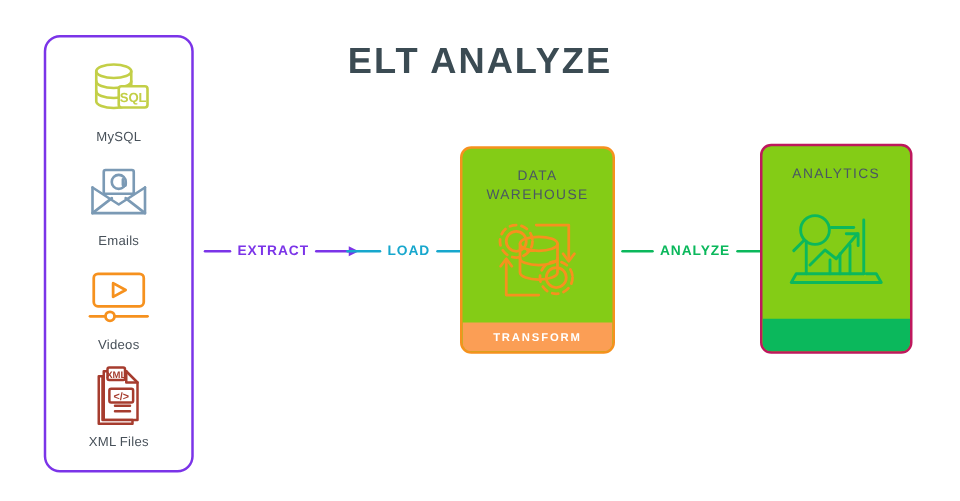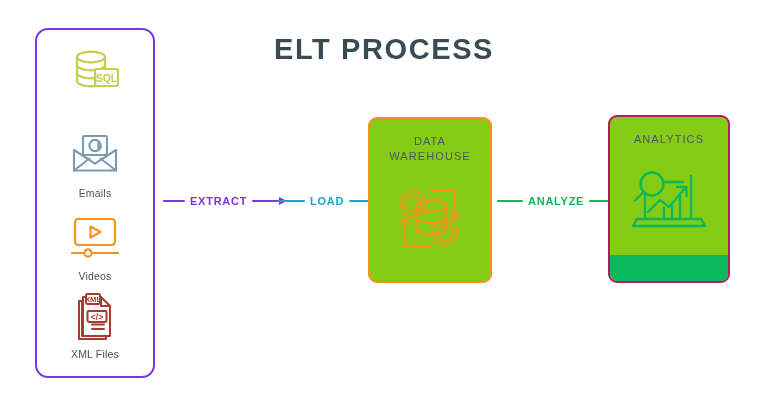--- a/index.html
+++ b/index.html
@@ -75,37 +75,38 @@
   #box-warehouse .stage-footer{background:#fb9e55;}
   #box-analytics{left:608px;top:115px;width:122px;height:168px;
     border:2px solid #be185d;}
   #box-analytics .stage-footer{background:#0bb85c;height:26px;}
 </style>
 </head>
 <body>
 
 <div id="canvas">
 
-  <div id="page-title">ELT PROCESS</div>
+  <div id="page-title">ELT ANALYZE</div>
 
   <div id="sources-panel">
 
     <div class="source-item" id="src-0">
       <div class="source-icon">
         <svg width="52" height="50" viewBox="0 0 52 50">
           <g fill="none" stroke="#c3cf47" stroke-width="2.1" stroke-linecap="round" stroke-linejoin="round">
             <ellipse cx="22" cy="10" rx="14" ry="5.4"></ellipse>
             <path d="M8 10v24c0 3 6.3 5.4 14 5.4s14-2.4 14-5.4V10"></path>
             <path d="M8 18c0 3 6.3 5.4 14 5.4s14-2.4 14-5.4"></path>
             <path d="M8 26c0 3 6.3 5.4 14 5.4s14-2.4 14-5.4"></path>
             <rect x="26" y="22" width="23" height="17" rx="2.2" fill="#ffffff"></rect>
           </g>
           <text x="37.5" y="34.5" font-family="'Liberation Sans',sans-serif" font-size="10.5" font-weight="bold" fill="#c3cf47" text-anchor="middle">SQL</text>
         </svg>
       </div>
+      <div class="source-label">MySQL</div>
     </div>
 
     <div class="source-item" id="src-1">
       <div class="source-icon">
         <svg width="50" height="44" viewBox="0 0 50 44">
           <g fill="none" stroke="#7b9ab5" stroke-width="2.1" stroke-linecap="round" stroke-linejoin="round">
             <rect x="13" y="3" width="24" height="19" rx="1.5" fill="#ffffff"></rect>
             <circle cx="25" cy="12.5" r="5.6"></circle>
             <path d="M28.3 10.4v4.3c0 1.4 2.3 1.6 2.3-.6v-1.6"></path>
             <path d="M4 17l21 13.6L46 17"></path>
@@ -189,20 +190,21 @@
           <path d="M33 32.5h5"></path>
 
           <circle cx="24" cy="25" r="8"></circle>
           <circle cx="24" cy="25" r="13" stroke-dasharray="5 4.3"></circle>
 
           <circle cx="56" cy="54" r="8"></circle>
           <circle cx="56" cy="54" r="13" stroke-dasharray="5 4.3"></circle>
         </g>
       </svg>
     </div>
+    <div class="stage-footer">TRANSFORM</div>
   </div>
 
   <div class="stage-box" id="box-analytics">
     <div class="stage-title">ANALYTICS</div>
     <div class="stage-icon">
       <svg width="84" height="76" viewBox="0 0 84 76">
         <g fill="none" stroke="#0bb85c" stroke-width="2.3" stroke-linecap="round" stroke-linejoin="round">
 
           <path d="M18 33v26H10l-4 7h72l-4-7h-8"></path>
           <path d="M64 59V16"></path>

